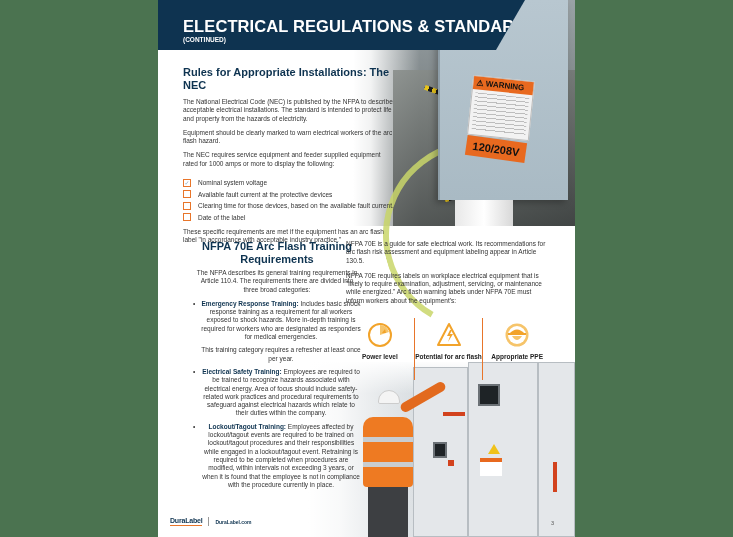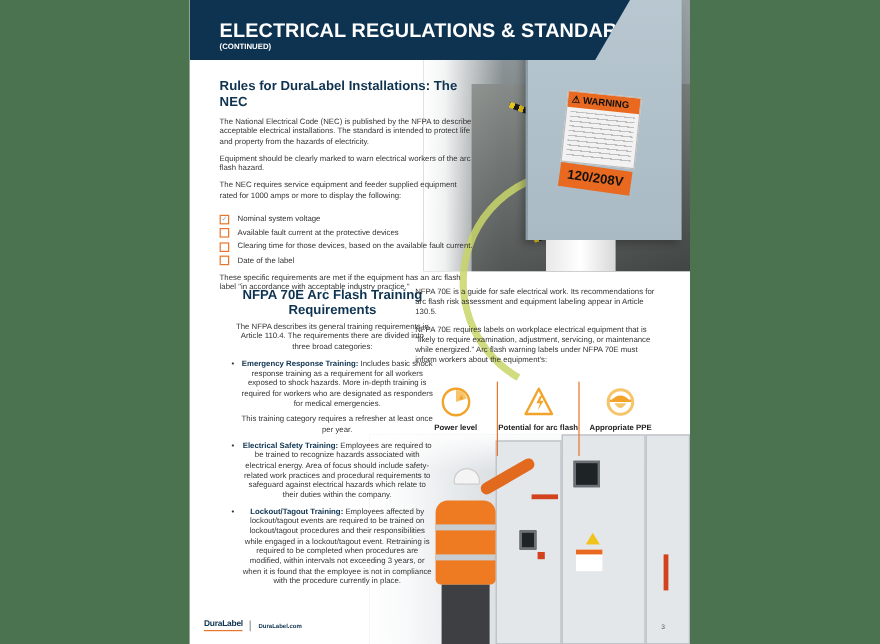--- a/index.html
+++ b/index.html
@@ -219,21 +219,21 @@
     <div class="panel-handle"></div>
     <div class="warning-label">
       <div class="warning-head">⚠ WARNING</div>
       <div class="warning-lines"></div>
     </div>
     <div class="voltage-label">120/208V</div>
     <div class="pipe"></div>
   </div>
 
   <div class="nec">
-    <div class="h2">Rules for DuraLabel Installations: The NEC</div>
+    <div class="h2">Rules for Appropriate Installations: The NEC</div>
     <p class="p">The National Electrical Code (NEC) is published by the NFPA to describe acceptable electrical installations. The standard is intended to protect life and property from the hazards of electricity.</p>
     <p class="p">Equipment should be clearly marked to warn electrical workers of the arc flash hazard.</p>
     <p class="p" style="margin-bottom:0;">The NEC requires service equipment and feeder supplied equipment rated for 1000 amps or more to display the following:</p>
     <ul class="checklist">
       <li>
         <span class="cbox">✓</span>
         <span>Nominal system voltage</span>
       </li>
       <li>
         <span class="cbox"></span>

